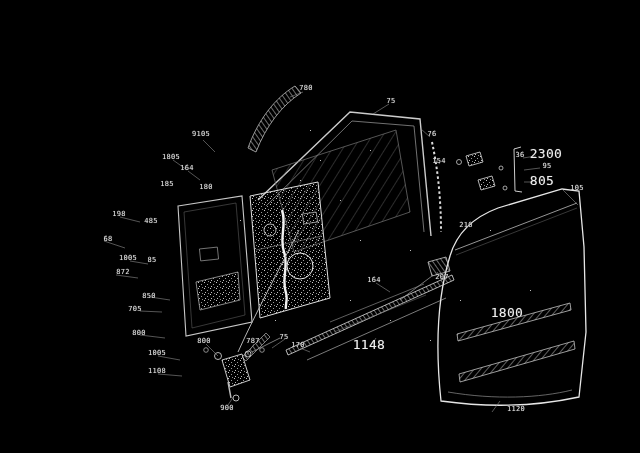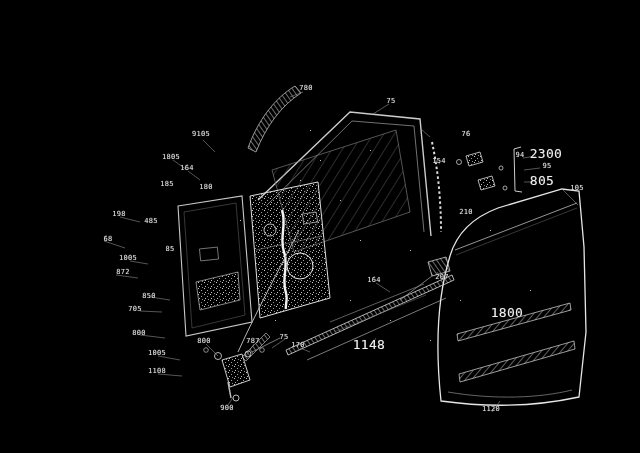--- a/index.html
+++ b/index.html
@@ -164,41 +164,41 @@
       <span class="part-label" style="left: 306px; top: 88px;">780</span>
       <span class="part-label" style="left: 391px; top: 101px;">75</span>
       <span class="part-label" style="left: 201px; top: 134px;">9105</span>
       <span class="part-label" style="left: 171px; top: 157px;">1805</span>
       <span class="part-label" style="left: 187px; top: 168px;">164</span>
       <span class="part-label" style="left: 167px; top: 184px;">185</span>
       <span class="part-label" style="left: 206px; top: 187px;">180</span>
       <span class="part-label" style="left: 119px; top: 214px;">198</span>
       <span class="part-label" style="left: 151px; top: 221px;">485</span>
       <span class="part-label" style="left: 104px; top: 239px; padding-left: 8px;">68</span>
-      <span class="part-label" style="left: 152px; top: 249px; padding-left: 36px;">85</span>
+      <span class="part-label" style="left: 152px; top: 260px;">85</span>
       <span class="part-label" style="left: 128px; top: 258px;">1005</span>
       <span class="part-label" style="left: 123px; top: 272px;">872</span>
       <span class="part-label" style="left: 149px; top: 296px;">850</span>
       <span class="part-label" style="left: 135px; top: 309px;">705</span>
       <span class="part-label" style="left: 139px; top: 333px;">800</span>
       <span class="part-label" style="left: 157px; top: 353px;">1005</span>
       <span class="part-label" style="left: 157px; top: 371px;">1108</span>
       <span class="part-label" style="left: 204px; top: 341px;">800</span>
       <span class="part-label" style="left: 253px; top: 341px;">787</span>
       <span class="part-label" style="left: 284px; top: 337px;">75</span>
       <span class="part-label" style="left: 227px; top: 408px;">900</span>
       <span class="part-label" style="left: 298px; top: 345px;">170</span>
       <span class="part-label big" style="left: 369px; top: 344px;">1148</span>
       <span class="part-label" style="left: 374px; top: 280px;">164</span>
       <span class="part-label" style="left: 442px; top: 277px;">207</span>
-      <span class="part-label" style="left: 442px; top: 134px; padding-left: 48px;">76</span>
+      <span class="part-label" style="left: 408px; top: 134px; padding-left: 48px;">76</span>
       <span class="part-label" style="left: 439px; top: 161px;">154</span>
-      <span class="part-label" style="left: 448px; top: 212px; padding-left: 36px;">210</span>
-      <span class="part-label" style="left: 520px; top: 155px;">94</span>
+      <span class="part-label" style="left: 448px; top: 225px; padding-left: 36px;">210</span>
+      <span class="part-label" style="left: 520px; top: 155px;">36</span>
       <span class="part-label big" style="left: 546px; top: 153px;">2300</span>
       <span class="part-label" style="left: 547px; top: 166px;">95</span>
       <span class="part-label big" style="left: 542px; top: 180px;">805</span>
       <span class="part-label big" style="left: 507px; top: 312px;">1800</span>
-      <span class="part-label" style="left: 491px; top: 409px;">1120</span>
+      <span class="part-label" style="left: 516px; top: 409px;">1120</span>
       <span class="part-label" style="left: 577px; top: 188px;">105</span>
     </div>
 
 </div>
 
 </body></html>

